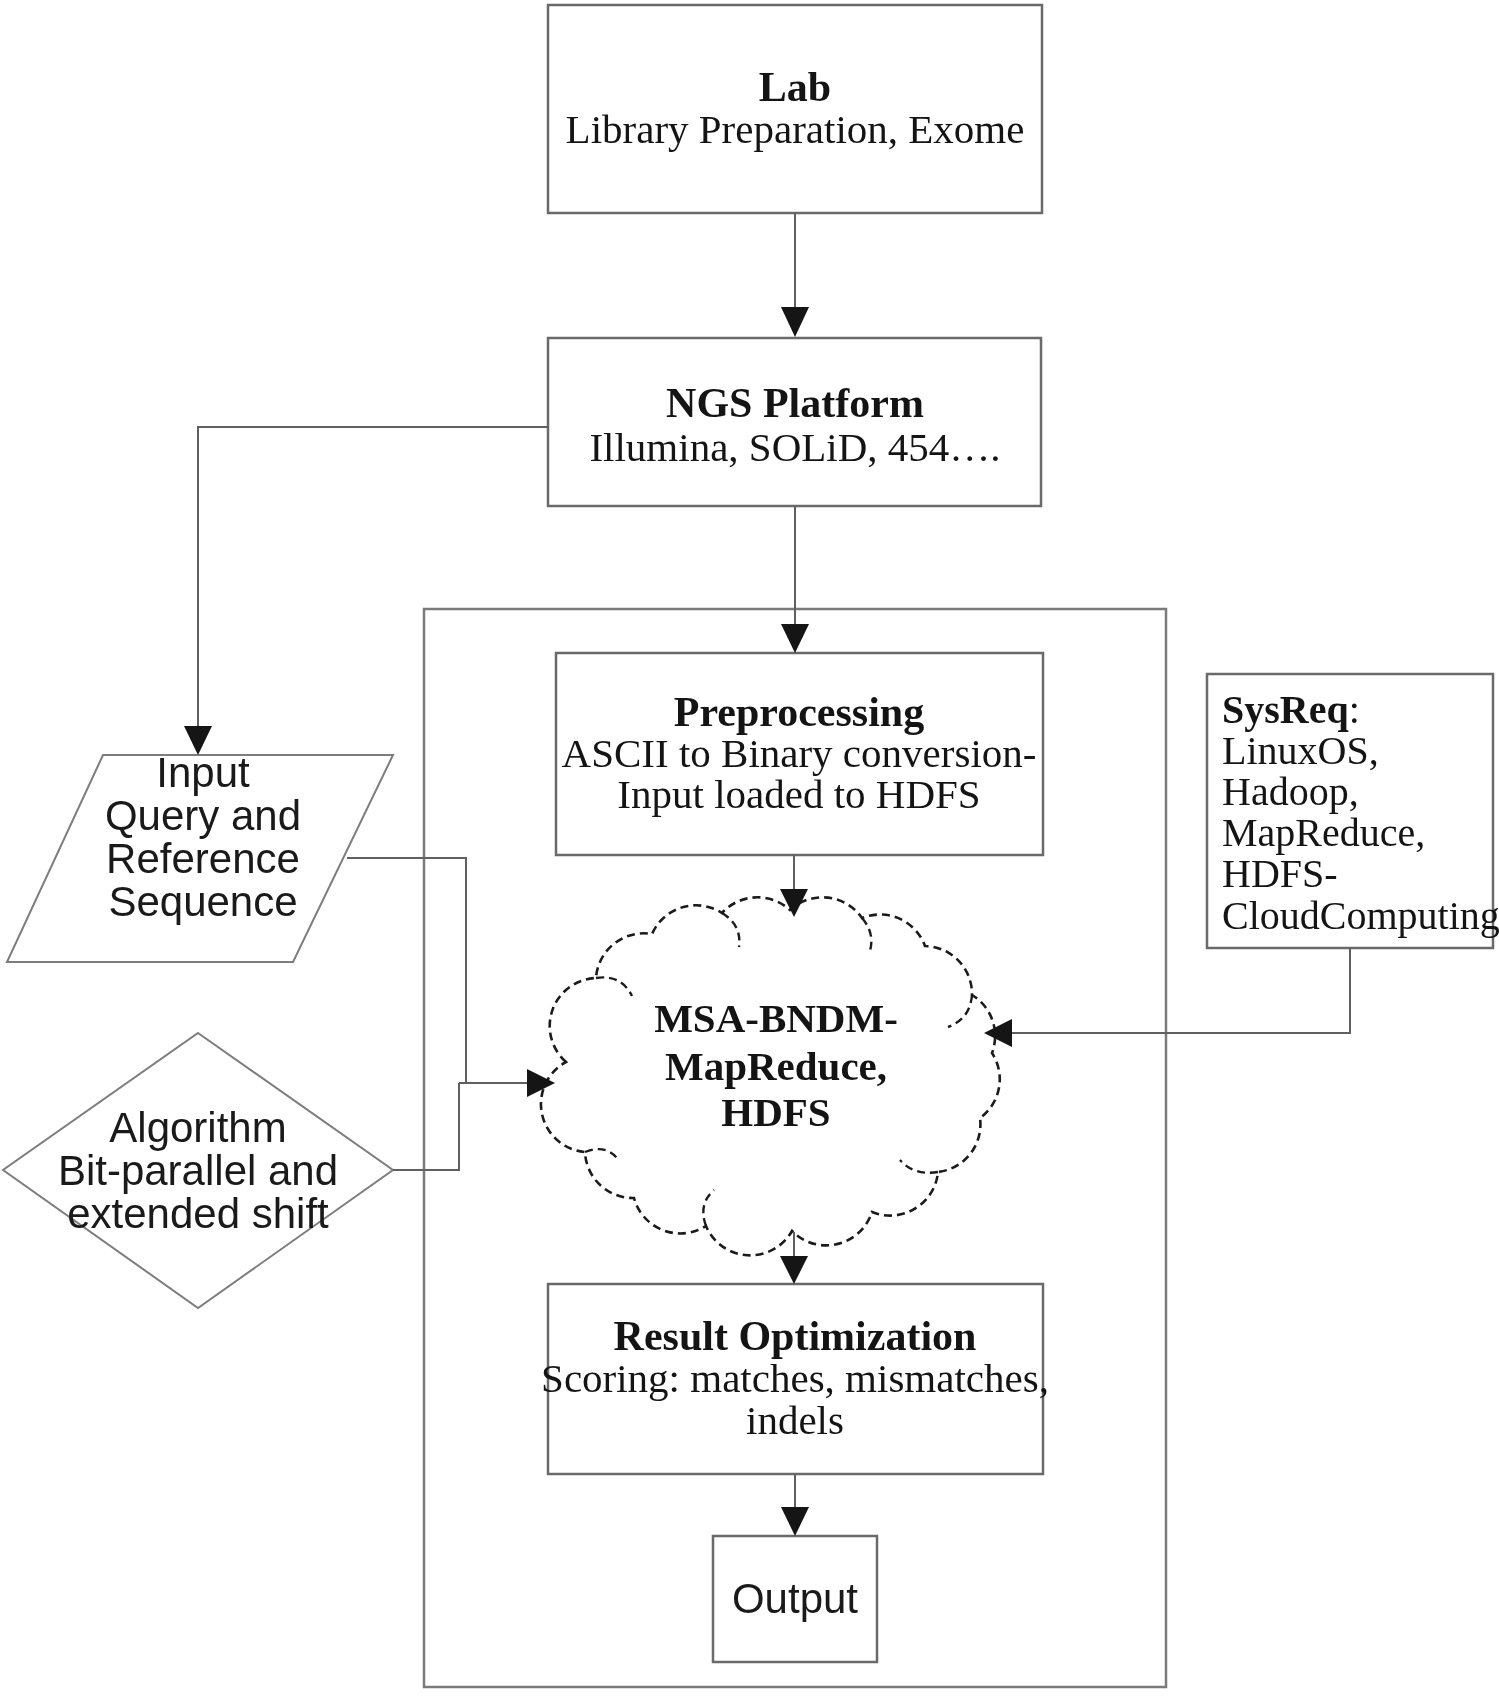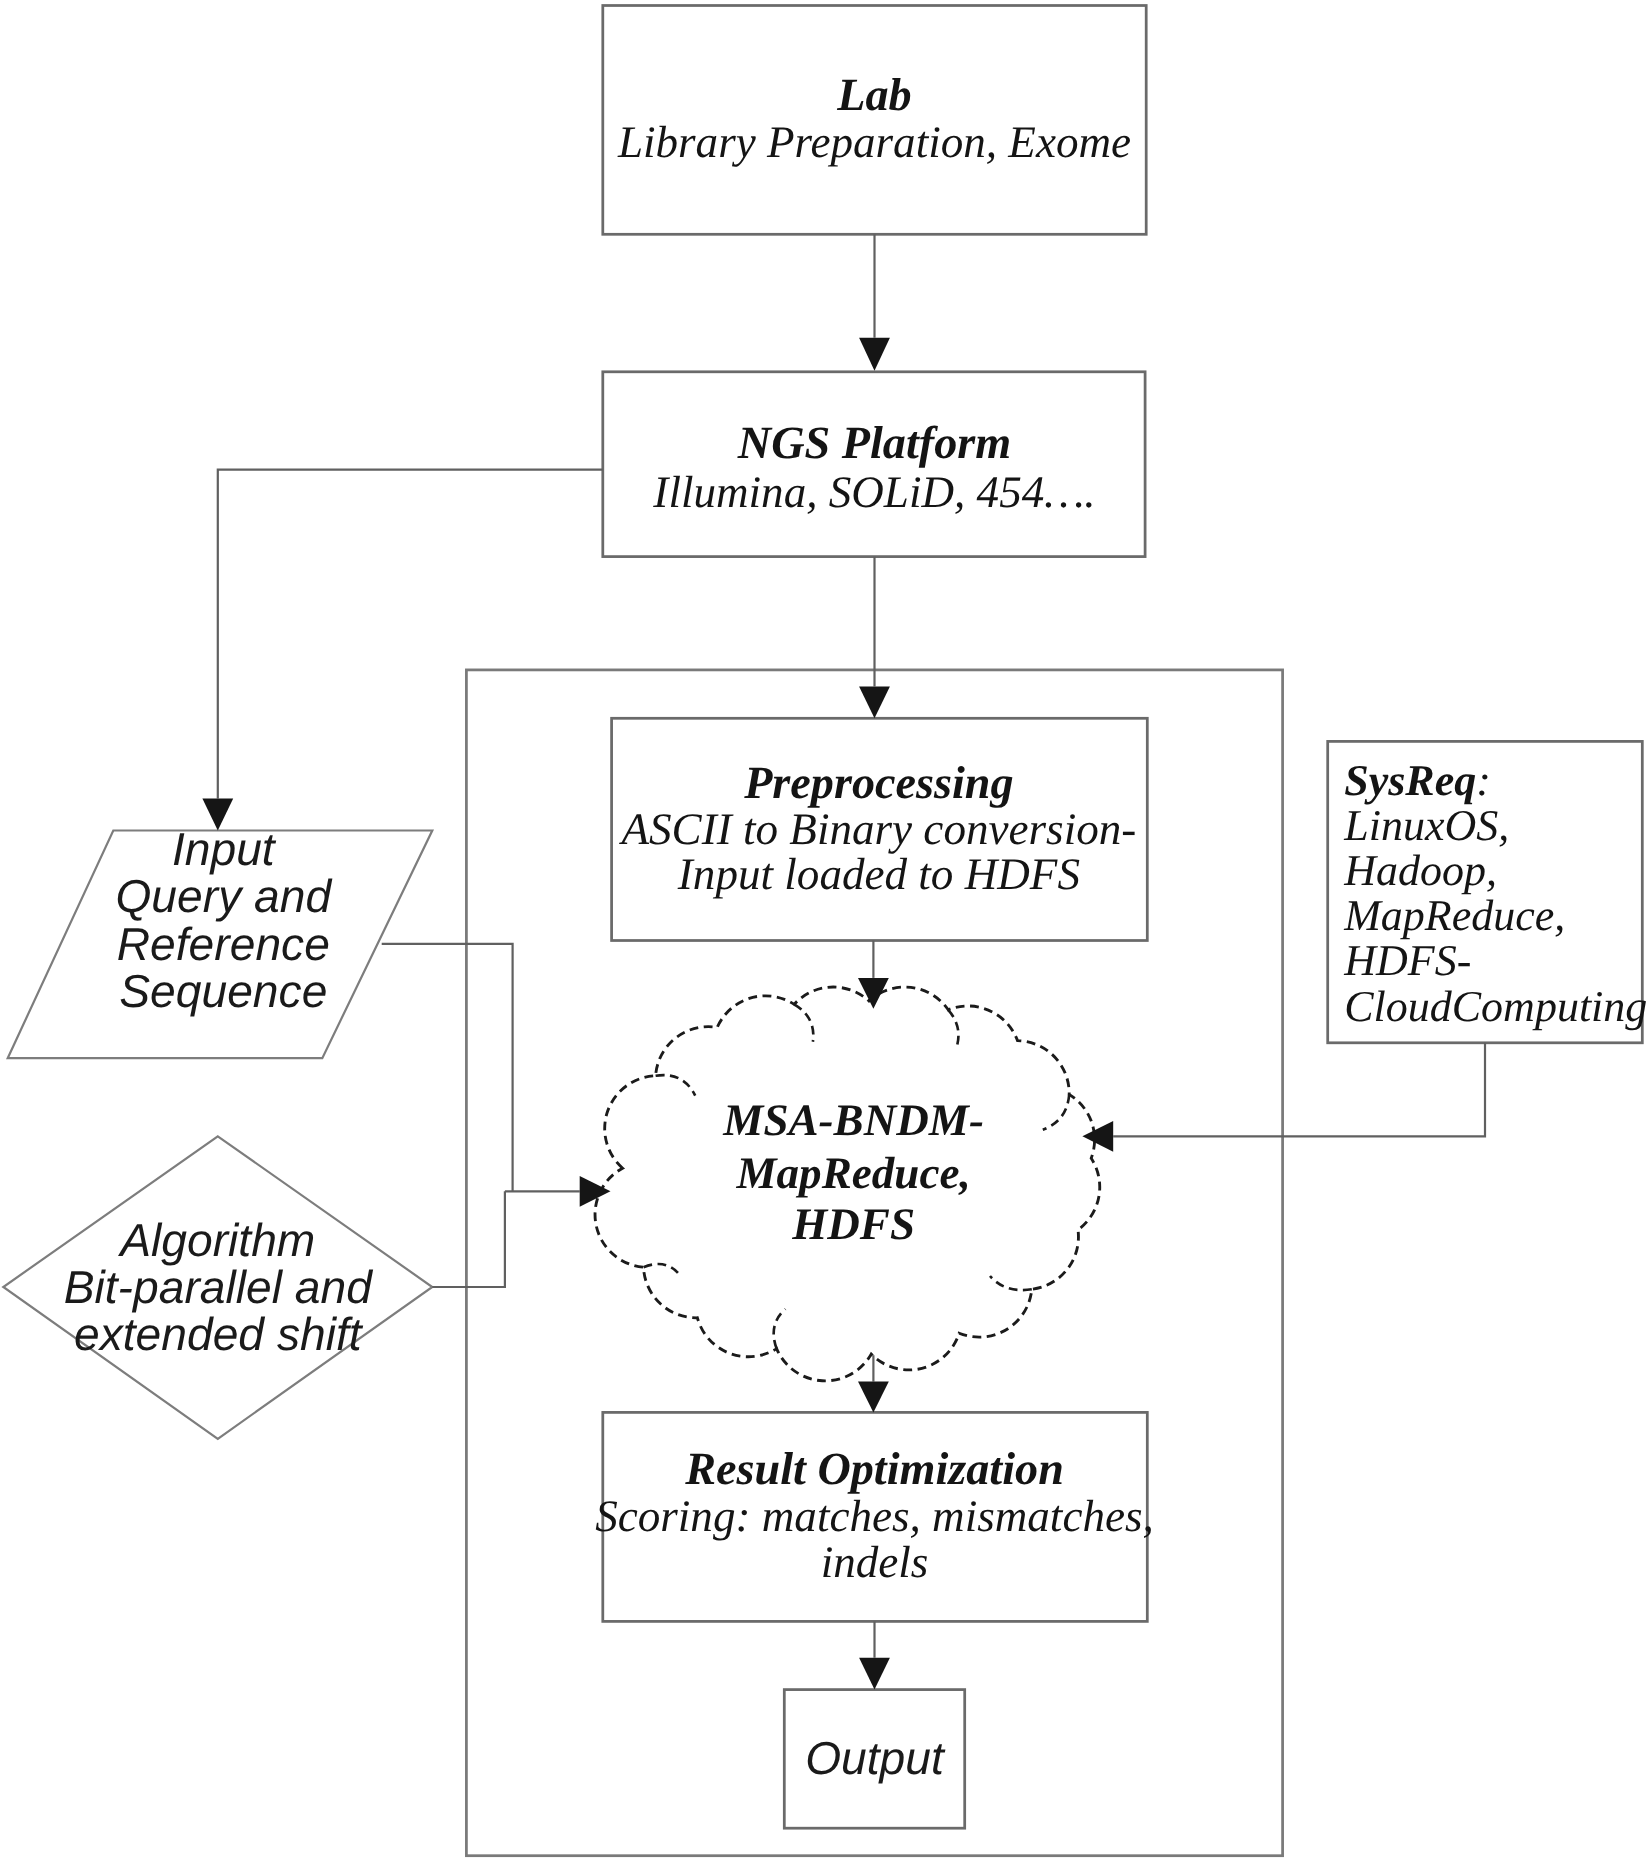--- a/index.html
+++ b/index.html
@@ -2,21 +2,20 @@
 <html><head>
 <meta charset="utf-8">
 <style>
   html, body { margin: 0; padding: 0; background: #ffffff; }
   .canvas {
     position: relative;
     width: 1499px;
     height: 1696px;
     background: #ffffff;
     overflow: hidden;
-    font-style: italic;
   }
   svg { display: block; }
   .serif-title   { font-family: "Liberation Serif", "DejaVu Serif", serif; font-weight: bold; font-size: 42px; fill: #141414; }
   .serif-body    { font-family: "Liberation Serif", "DejaVu Serif", serif; font-weight: normal; font-size: 41px; fill: #141414; }
   .serif-side    { font-family: "Liberation Serif", "DejaVu Serif", serif; font-weight: normal; font-size: 40px; fill: #141414; }
   .serif-side-b  { font-family: "Liberation Serif", "DejaVu Serif", serif; font-weight: bold; font-size: 40px; fill: #141414; }
   .cloud-text    { font-family: "Liberation Serif", "DejaVu Serif", serif; font-weight: bold; font-size: 41px; fill: #141414; }
   .sans-body     { font-family: "Liberation Sans", "DejaVu Sans", sans-serif; font-weight: normal; font-size: 42px; fill: #1a1a1a; }
   .node-box      { fill: #ffffff; stroke: #6a6a6a; stroke-width: 2.5; }
   .outer-box     { fill: none; stroke: #7a7a7a; stroke-width: 2.5; }

